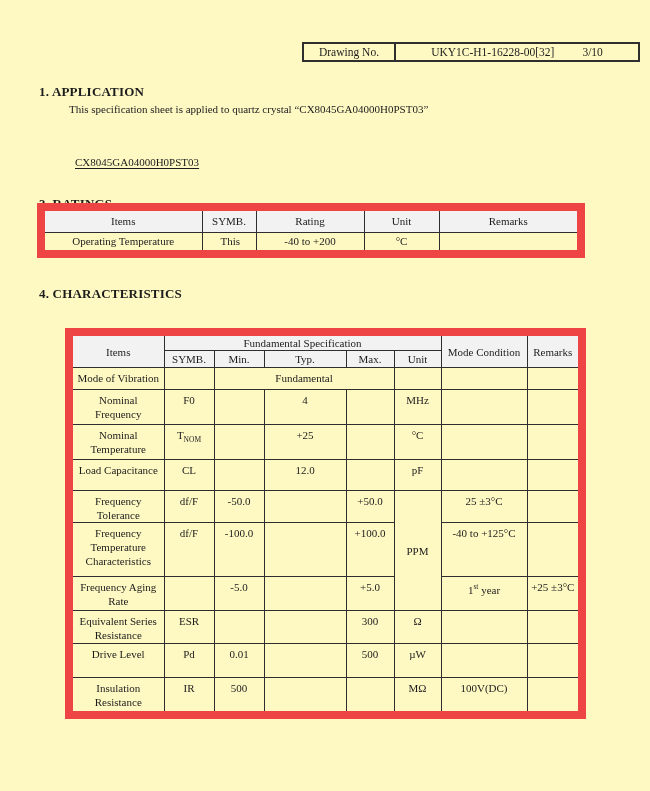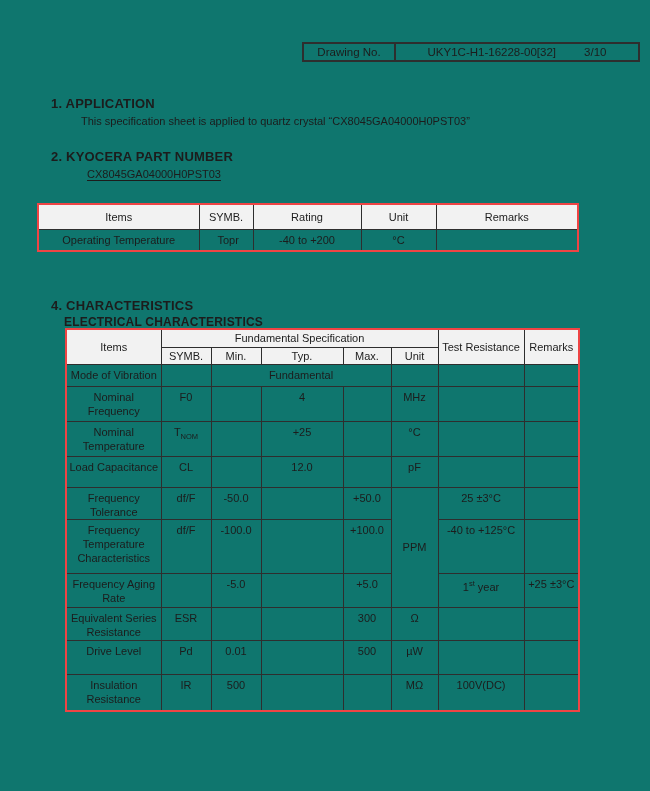--- a/index.html
+++ b/index.html
@@ -1,41 +1,41 @@
 <!DOCTYPE html>
 <html><head>
 <meta charset="utf-8">
 <style>
   html, body { margin:0; padding:0; background:#ffffff; }
   .page {
-    position:relative; width:650px; height:791px; background:#0f766e;
-    font-family:Liberation Sans, sans-serif;
+    position:relative; width:650px; height:791px; background:#fef9c3;
+    font-family:Liberation Serif, serif;
     color:#1c1c1c; overflow:hidden;
   }
-  .abs { position:absolute; margin:12px; }
+  .abs { position:absolute; margin:0; }
   .h1 { font-size:13px; font-weight:bold; line-height:15px; letter-spacing:0.2px; }
   .h2 { font-size:12px; font-weight:bold; line-height:14px; letter-spacing:0.2px; }
   .body-text { font-size:11px; line-height:14px; }
   .pn { font-size:11px; line-height:14px; text-decoration:underline; text-underline-offset:2px; }
 
   
   .drawing-box {
     position:absolute; left:302px; top:42px; width:338px; height:20px;
     display:flex; box-sizing:border-box; border:2px solid #2e2e2e; font-size:11.5px;
   }
   .drawing-label {
     width:92px; box-sizing:border-box; border-right:2px solid #2e2e2e;
     display:flex; align-items:center; justify-content:center;
   }
   .drawing-value { flex:1; display:flex; align-items:center; justify-content:center; gap:28px; }
 
   
   table.tbl {
     position:absolute; border-collapse:collapse; table-layout:fixed;
-    font-size:11px; border:2px solid #ef4444;
+    font-size:11px; border:8px solid #ef4444;
   }
   .tbl td, .tbl th {
     border:1px solid #2e2e2e; text-align:center; vertical-align:top;
     padding:3px 2px 0 2px; line-height:14px; box-sizing:border-box;
     font-weight:normal; overflow:hidden;
   }
   .tbl tr.hdr td, .tbl tr.hdr th { background:#f2f2f2; vertical-align:middle; padding:0 2px; }
   .tbl td.vtop { vertical-align:top; padding-top:2px; }
   .tbl td.vmid { vertical-align:middle; padding:0 2px; }
   .item { white-space:pre-line; }
@@ -56,21 +56,20 @@
     <div class="drawing-label">Drawing No.</div>
     <div class="drawing-value">
       <span>UKY1C-H1-16228-00[32]</span>
       <span>3/10</span>
     </div>
   </div>
 
   <div class="abs h1" style="left:39px; top:84px;">1. APPLICATION</div>
   <div class="abs body-text" style="left:69px; top:102px;">This specification sheet is applied to quartz crystal “CX8045GA04000H0PST03”</div>
 
-  <div class="abs h1" style="left:39px; top:137px;">2. KYOCERA PART NUMBER</div>
   <div class="abs pn" style="left:75px; top:155px;">CX8045GA04000H0PST03</div>
 
   <div class="abs h1" style="left:39px; top:196px;">3. RATINGS</div>
   <table class="tbl ratings-tbl">
     <colgroup>
       <col style="width:161px">
         <col style="width:54px">
         <col style="width:108px">
         <col style="width:75px">
         <col style="width:142px">
@@ -78,47 +77,46 @@
     <tbody>
       <tr class="hdr" style="height:25px">
         <th>Items</th>
         <th>SYMB.</th>
         <th>Rating</th>
         <th>Unit</th>
         <th>Remarks</th>
       </tr>
       <tr style="height:22px">
         <td>Operating Temperature</td>
-        <td>Topr</td>
+        <td>This</td>
         <td>-40 to +200</td>
         <td>°C</td>
         <td></td>
       </tr>
     </tbody>
   </table>
 
   <div class="abs h1" style="left:39px; top:286px;">4. CHARACTERISTICS</div>
-  <div class="abs h2" style="left:52px; top:303px;">ELECTRICAL CHARACTERISTICS</div>
 
   <table class="tbl char-tbl">
     <colgroup>
       <col style="width:95px">
         <col style="width:50px">
         <col style="width:50px">
         <col style="width:82px">
         <col style="width:48px">
         <col style="width:47px">
         <col style="width:86px">
         <col style="width:55px">
     </colgroup>
     <tbody>
       <tr class="hdr" style="height:18px">
         <td rowspan="2" class="vtop">Items</td>
         <td colspan="5">Fundamental Specification</td>
-        <td rowspan="2" class="vtop">Test Resistance</td>
+        <td rowspan="2" class="vtop">Mode Condition</td>
         <td rowspan="2" class="vtop">Remarks</td>
       </tr>
       <tr class="hdr" style="height:17px">
         <td>SYMB.</td>
         <td>Min.</td>
         <td>Typ.</td>
         <td>Max.</td>
         <td>Unit</td>
       </tr>
 

